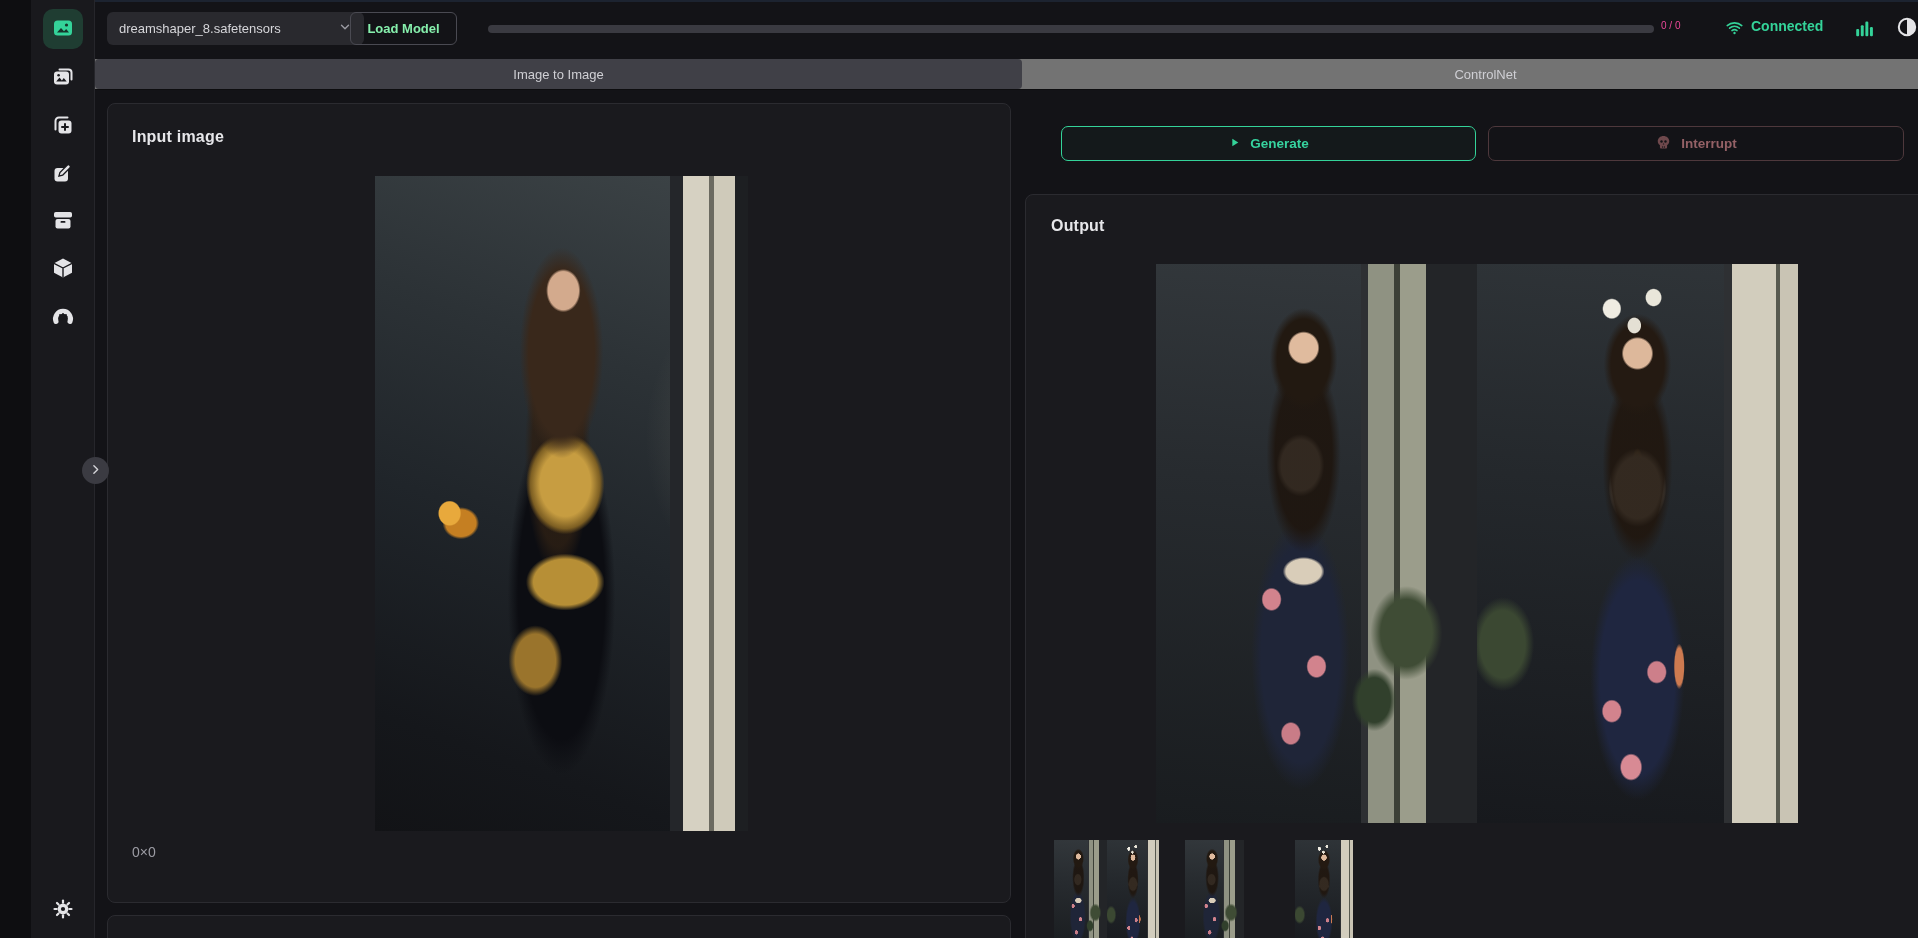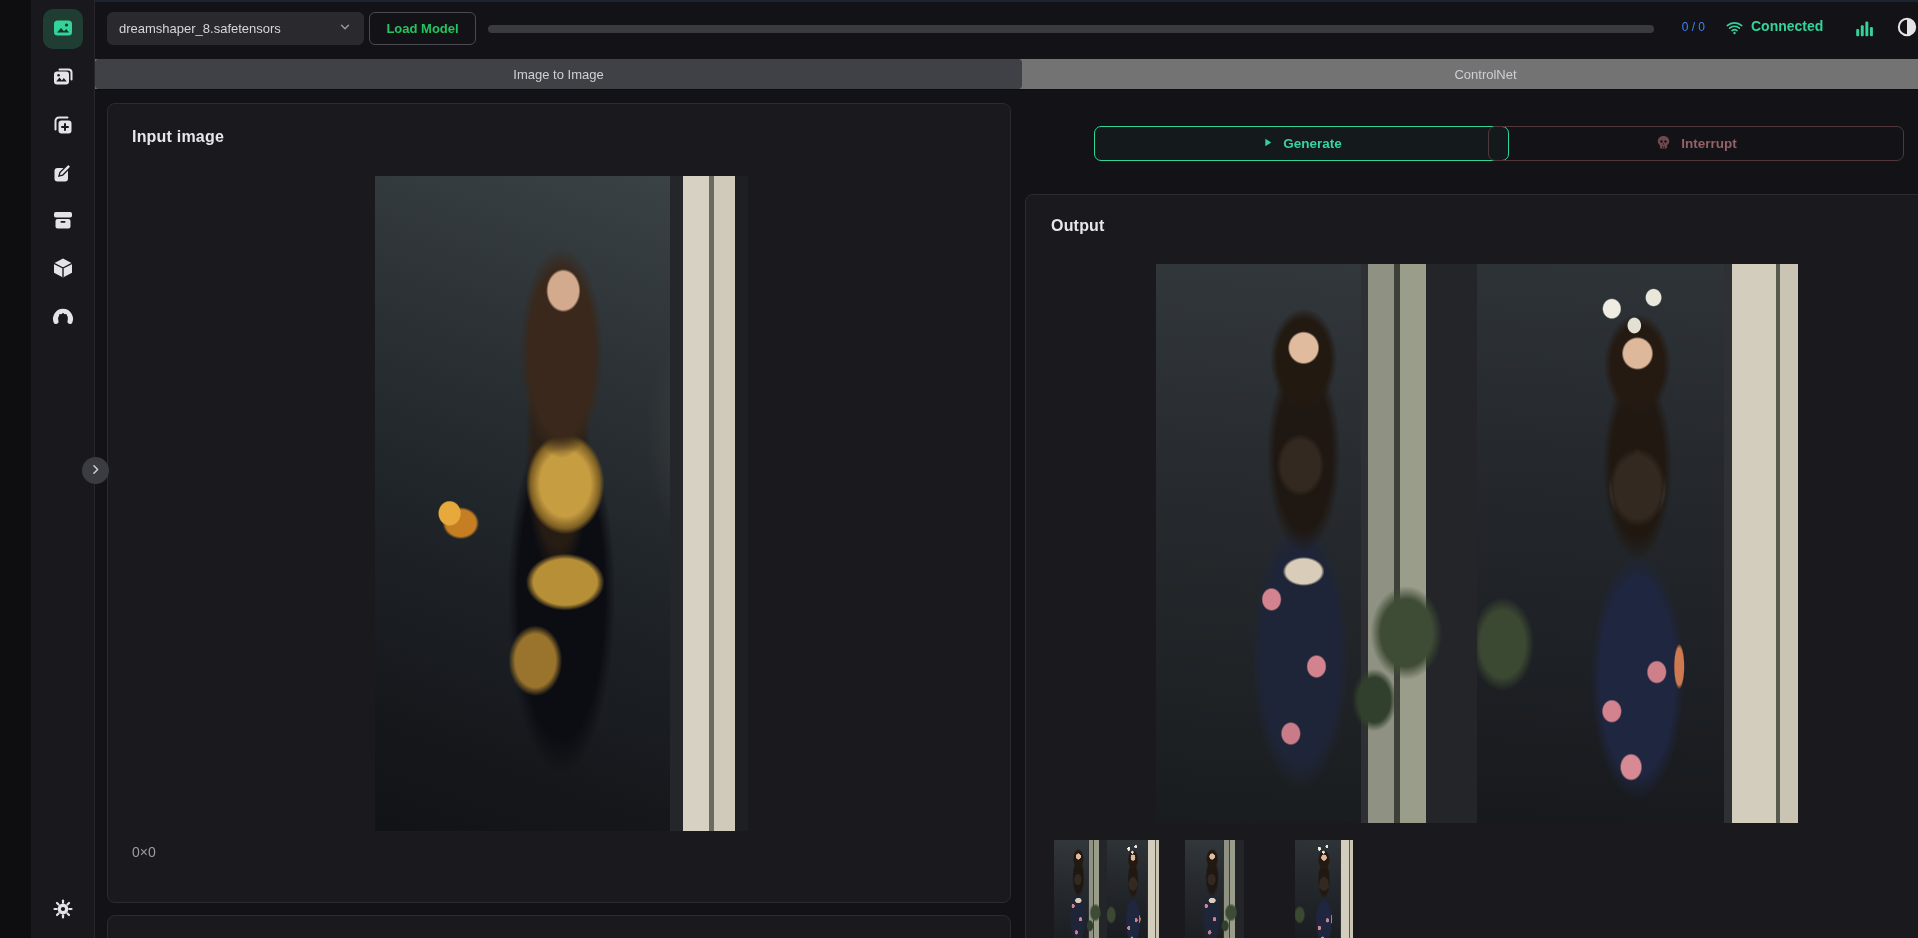--- a/index.html
+++ b/index.html
@@ -16,24 +16,24 @@
   .side-btn { position:absolute; left:12px; width:40px; height:40px; border:none; background:transparent;
               border-radius:10px; display:flex; align-items:center; justify-content:center; cursor:pointer; }
   .side-btn.active { background:#1f3d32; }
   .expand-btn { left:51px; top:457px; width:27px; height:27px; border-radius:50%; background:#3b3b42; border:none;
                 display:flex; align-items:center; justify-content:center; cursor:pointer; z-index:6; }
 
   
   .model-select { left:76px; top:12px; width:257px; height:33px; background:#29292e; border-radius:6px;
                   display:flex; align-items:center; justify-content:space-between; padding:0 12px; cursor:pointer; }
   .model-select span { font-size:13px; color:#d6d6da; }
-  .load-btn { left:338px; top:12px; width:107px; height:33px; background:transparent; border:1px solid #4a4a52;
-              border-radius:6px; color:#22c55e; font-size:13px; font-weight:700; cursor:pointer;text-align:center; }
+  .load-btn { left:319px; top:12px; width:107px; height:33px; background:transparent; border:1px solid #4a4a52;
+              border-radius:6px; color:#86efac; font-size:13px; font-weight:700; cursor:pointer;text-align:center; }
   .progress { left:457px; top:25px; width:1166px; height:8px; background:#3a3a41; border-radius:4px; }
-  .counter { left:1630px; top:20px; width:44px; text-align:right; font-size:12px; color:#3b82f6; }
+  .counter { left:1630px; top:20px; width:44px; text-align:left; font-size:10px; color:#ec4899; }
   .conn { left:1694px; top:18px; height:22px; display:flex; align-items:flex-start; gap:7px;
           color:#34d399; font-size:14px; font-weight:700; }
   .icon-btn { background:transparent; border:none; cursor:pointer; display:flex; align-items:center; justify-content:center; }
   .stats-btn { left:1820px; top:16px; width:26px; height:26px; }
   .theme-btn { left:1862px; top:14px; width:28px; height:28px; }
 
   
   .tabs { left:64px; top:59px; width:1854px; height:31px; background:#737373; display:flex; border-bottom:1px solid #0d0d0f; }
   .tab { flex:1; display:flex; align-items:center; justify-content:center; font-size:13px; color:#cfcfd4; cursor:pointer; }
   .tab.active { background:#404047; border-radius:4px; }
@@ -41,21 +41,21 @@
   
   .card { background:#1a1a1e; border:1px solid #2b2b30; border-radius:8px; }
   .card h2 { font-size:16px; font-weight:600; color:#e7e7ea; letter-spacing:.2px; }
   .input-card { left:76px; top:103px; width:904px; height:800px; }
   .input-card h2 { position:absolute; left:24px; top:24px; }
   .input-image { position:absolute; left:267px; top:72px; width:373px; height:655px; cursor:pointer; }
   .dim-label { position:absolute; left:24px; top:740px; font-size:14px; color:#9c9ca4; }
   .input-card-2 { left:76px; top:915px; width:904px; height:50px; }
 
   
-  .generate-btn { left:1063px; top:126px; width:415px; height:35px; border-radius:7px; border:1px solid #34d399;
+  .generate-btn { left:1030px; top:126px; width:415px; height:35px; border-radius:7px; border:1px solid #34d399;
                   background:rgba(52,211,153,0.03); color:#36d39f; font-size:13.5px; font-weight:700;
                   display:flex; align-items:center; justify-content:center; gap:9px; cursor:pointer; }
   .interrupt-btn { left:1457px; top:126px; width:416px; height:35px; border-radius:7px; border:1px solid #4e383c;
                    background:transparent; color:#946166; font-size:13.5px; font-weight:700;
                    display:flex; align-items:center; justify-content:center; gap:9px; cursor:not-allowed; }
 
   
   .output-card { left:994px; top:194px; width:903px; height:760px; }
   .output-card h2 { position:absolute; left:25px; top:22px; }
   .output-images { position:absolute; left:130px; top:69px; width:642px; height:559px; display:flex; cursor:pointer; }

